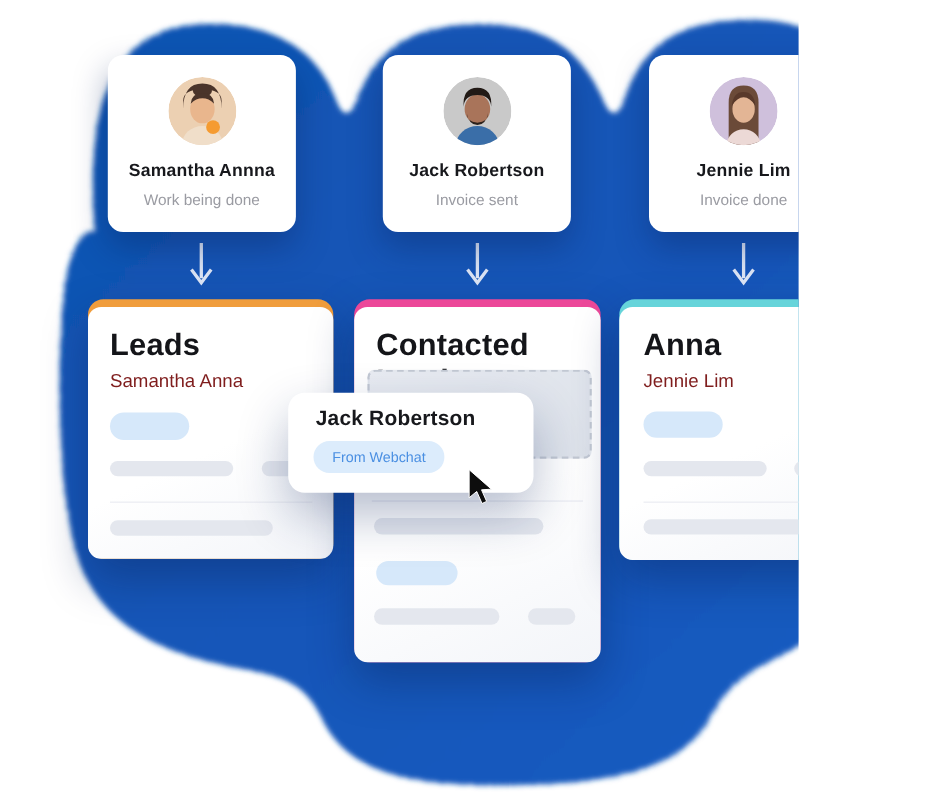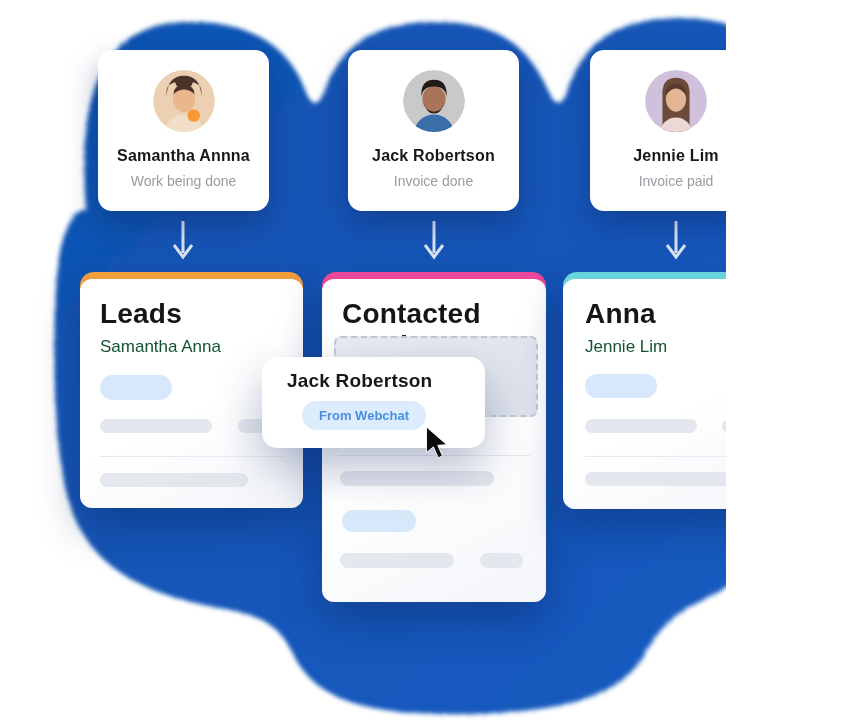--- a/index.html
+++ b/index.html
@@ -38,21 +38,21 @@
   .column .col-inner{
     position:absolute;left:0;right:0;top:7px;bottom:0;
     background:linear-gradient(155deg,#ffffff 55%,#f3f5f9 100%);
     border-radius:12px;
   }
   #col-leads{left:80px;width:223px;height:236px;background:#f09d3d;}
   #col-contacted{left:322px;width:224px;height:330px;background:#ec4899;}
   #col-sold{left:563px;width:227px;height:237px;background:#66d4da;}
 
   .col-title{position:absolute;left:20px;top:26px;font-size:28px;font-weight:700;color:#141519;letter-spacing:.2px;z-index:4;}
-  .col-lead-name{position:absolute;left:20px;top:65px;font-size:17px;font-weight:500;color:#14532d;z-index:4;}
+  .col-lead-name{position:absolute;left:20px;top:65px;font-size:17px;font-weight:500;color:#7f1d1d;z-index:4;}
 
   .pill{position:absolute;border-radius:999px;z-index:4;}
   .pill.blue{background:#d6e8fa;}
   .pill.gray{background:#e4e7ee;}
   .divider{position:absolute;height:1px;background:#e8eaf1;z-index:4;}
 
   
   #leads-pill-blue{left:20px;top:103px;width:72px;height:25px;}
   #leads-pill-a{left:20px;top:147px;width:112px;height:14px;}
   #leads-pill-b{left:158px;top:147px;width:50px;height:14px;}
@@ -81,22 +81,22 @@
   #sold-pill-c{left:22px;top:200px;width:146px;height:14px;}
 
   
   .drag-card{
     position:absolute;left:262px;top:357px;width:223px;height:91px;z-index:6;
     background:#ffffff;border-radius:15px;
     box-shadow:0 20px 45px rgba(12,36,92,0.30);
   }
   .drag-card .d-name{position:absolute;left:25px;top:13px;font-size:19px;font-weight:700;color:#17181c;letter-spacing:.2px;}
   .drag-card .d-badge{
-    position:absolute;left:40px;top:44px;height:29px;padding:0 17px;border-radius:15px;
-    background:#dcecfc;color:#4a8fe2;font-size:13px;font-weight:700;
+    position:absolute;left:23px;top:44px;height:29px;padding:0 17px;border-radius:15px;
+    background:#dcecfc;color:#4a8fe2;font-size:13px;font-weight:400;
     display:flex;align-items:center;
   }
   .cursor{position:absolute;left:424px;top:427px;width:32px;height:36px;z-index:7;}
 </style>
 </head>
 <body>
 
 <div class="stage">
 
   <svg class="blob-svg" viewBox="0 0 865 720" aria-hidden="true">
@@ -153,35 +153,35 @@
     <div class="avatar">
       <svg viewBox="0 0 64 64" width="62" height="62">
         <circle cx="32" cy="32" r="32" fill="#c9c9c9"></circle>
         <ellipse cx="32" cy="30" rx="12" ry="13.5" fill="#a9745a"></ellipse>
         <path d="M19 28 Q18 10 32 10 Q46 10 45 28 Q44 17 32 17 Q20 17 19 28 Z" fill="#221a16"></path>
         <path d="M22 34 Q24 45 32 45 Q40 45 42 34 Q42 42 32 43 Q22 42 22 34 Z" fill="#2c211b"></path>
         <ellipse cx="32" cy="64" rx="20" ry="18" fill="#3a6ea8"></ellipse>
       </svg>
     </div>
     <div class="p-name">Jack Robertson</div>
-    <div class="p-status">Invoice done</div>
+    <div class="p-status">Invoice sent</div>
   </div>
 
   <div class="person-card" id="person-2">
     <div class="avatar">
       <svg viewBox="0 0 64 64" width="62" height="62">
         <circle cx="32" cy="32" r="32" fill="#cfc0dc"></circle>
         <path d="M18 64 L18 24 Q18 8 32 8 Q46 8 46 24 L46 64 Z" fill="#6b4a38"></path>
         <ellipse cx="32" cy="30" rx="10.5" ry="13" fill="#e3b595"></ellipse>
         <path d="M21 27 Q22 14 32 14 Q42 14 43 27 Q38 19 32 19 Q26 19 21 27 Z" fill="#59392b"></path>
         <ellipse cx="32" cy="64" rx="16" ry="15" fill="#ecd9d6"></ellipse>
       </svg>
     </div>
     <div class="p-name">Jennie Lim</div>
-    <div class="p-status">Invoice paid</div>
+    <div class="p-status">Invoice done</div>
   </div>
 
   <svg class="down-arrow" id="arrow-0" viewBox="0 0 26 44">
     <line x1="13" y1="2" x2="13" y2="34" stroke="#dde6f6" stroke-width="3"></line>
     <path d="M4 26 L13 38 L22 26" fill="none" stroke="#dde6f6" stroke-width="3"></path>
   </svg>
   <svg class="down-arrow" id="arrow-1" viewBox="0 0 26 44">
     <line x1="13" y1="2" x2="13" y2="34" stroke="#dde6f6" stroke-width="3"></line>
     <path d="M4 26 L13 38 L22 26" fill="none" stroke="#dde6f6" stroke-width="3"></path>
   </svg>

